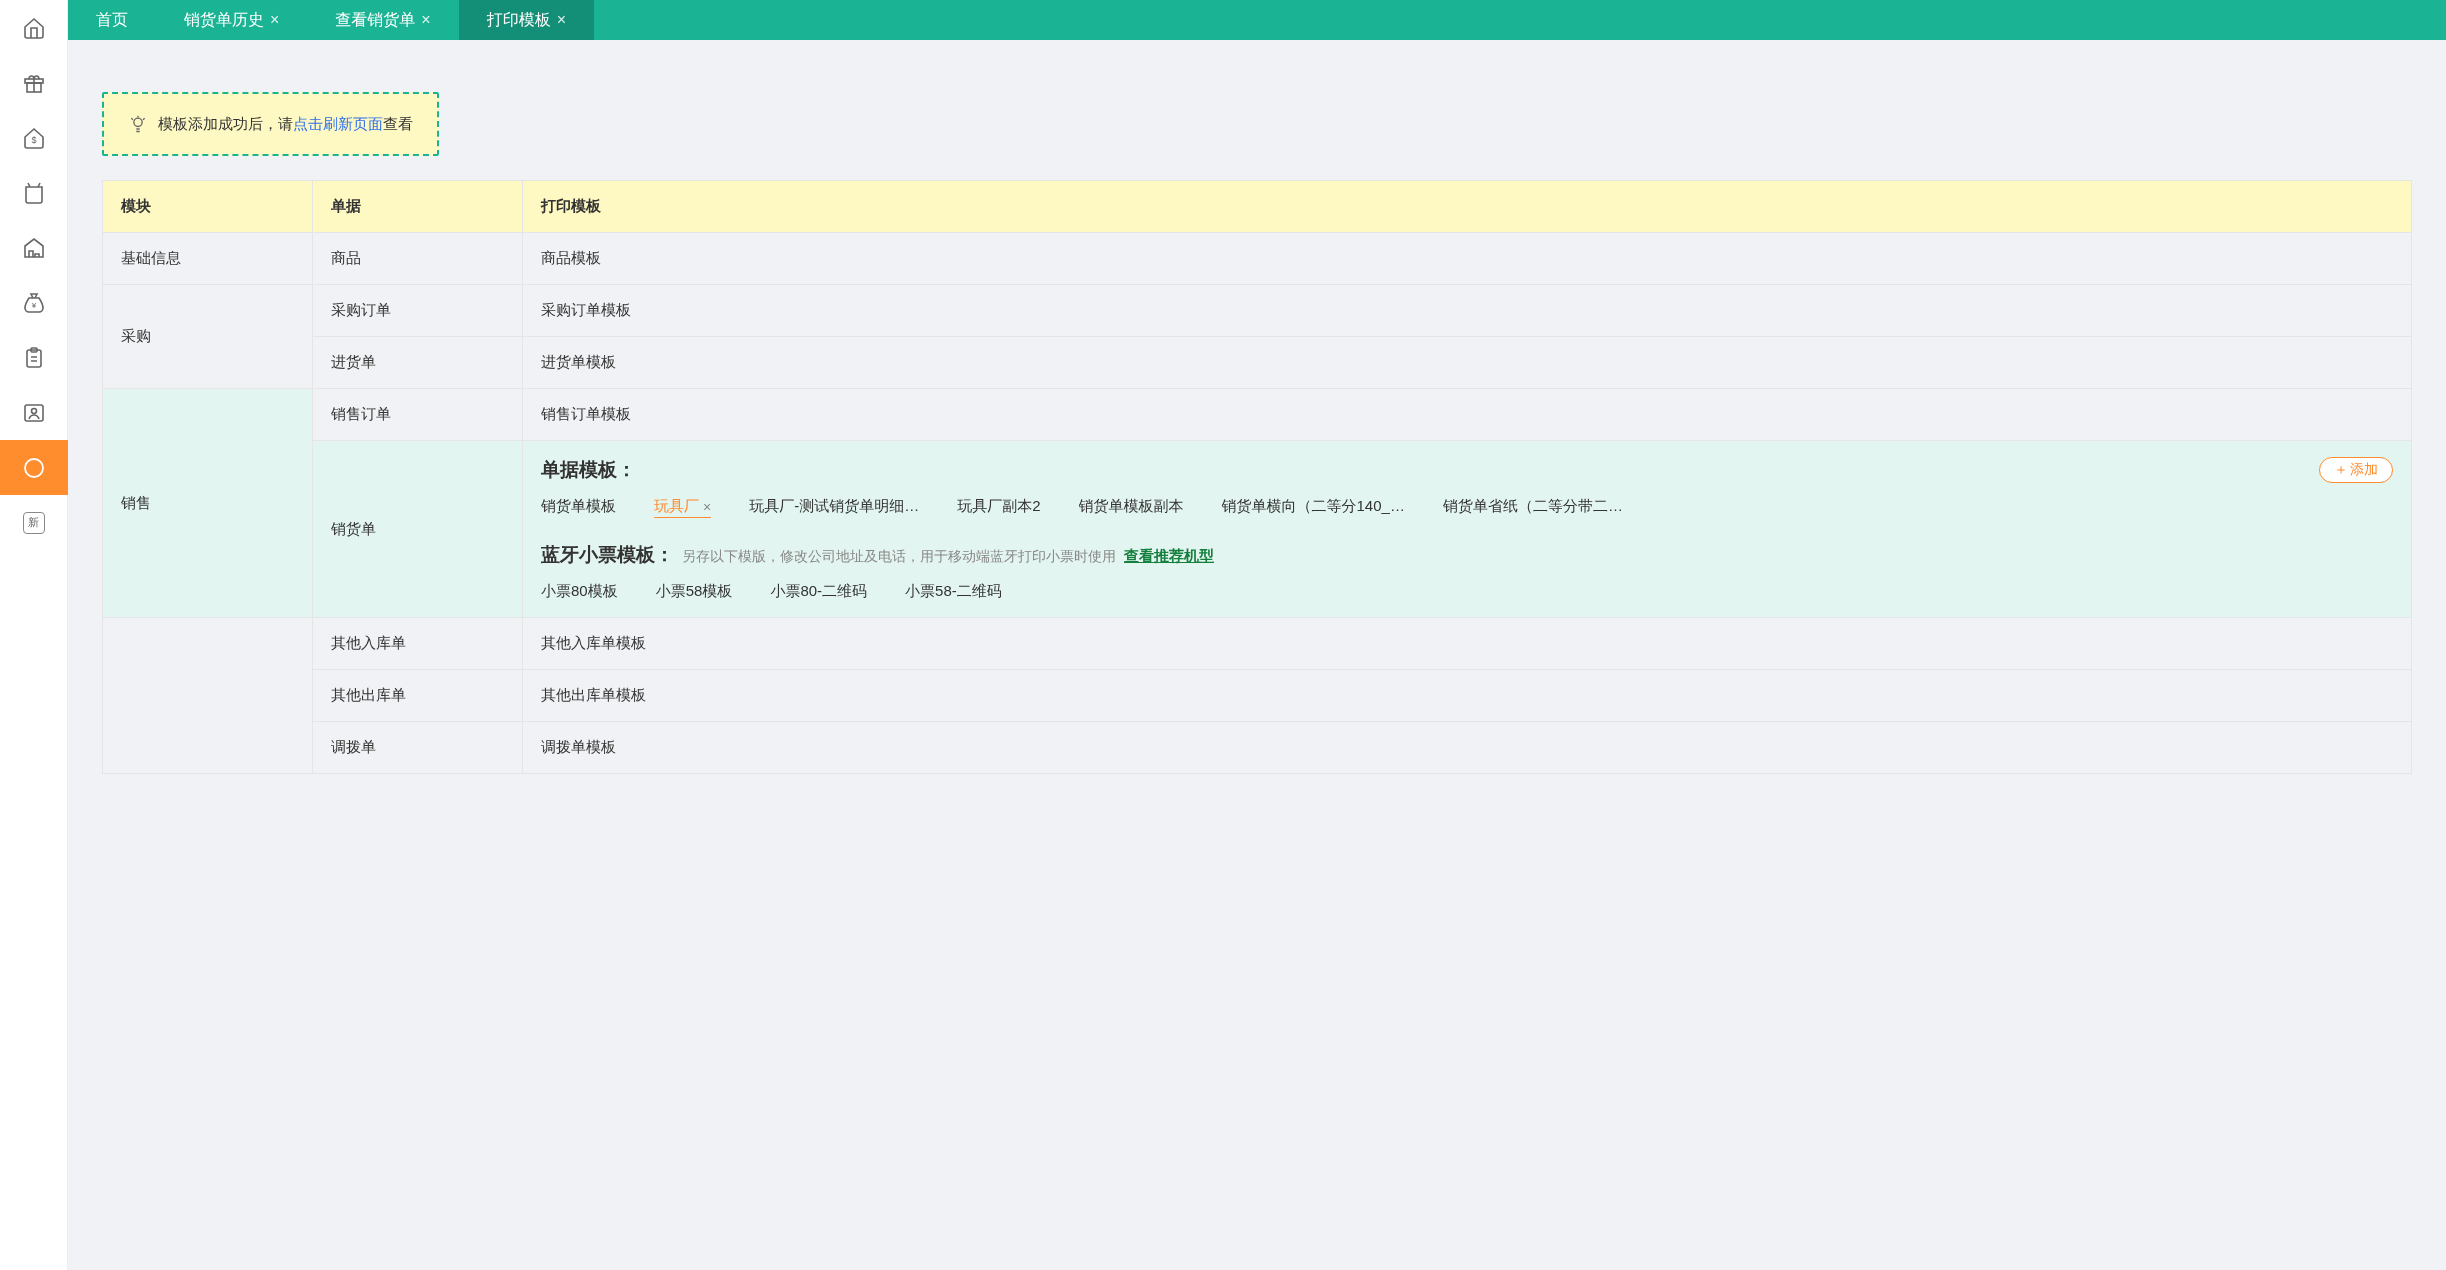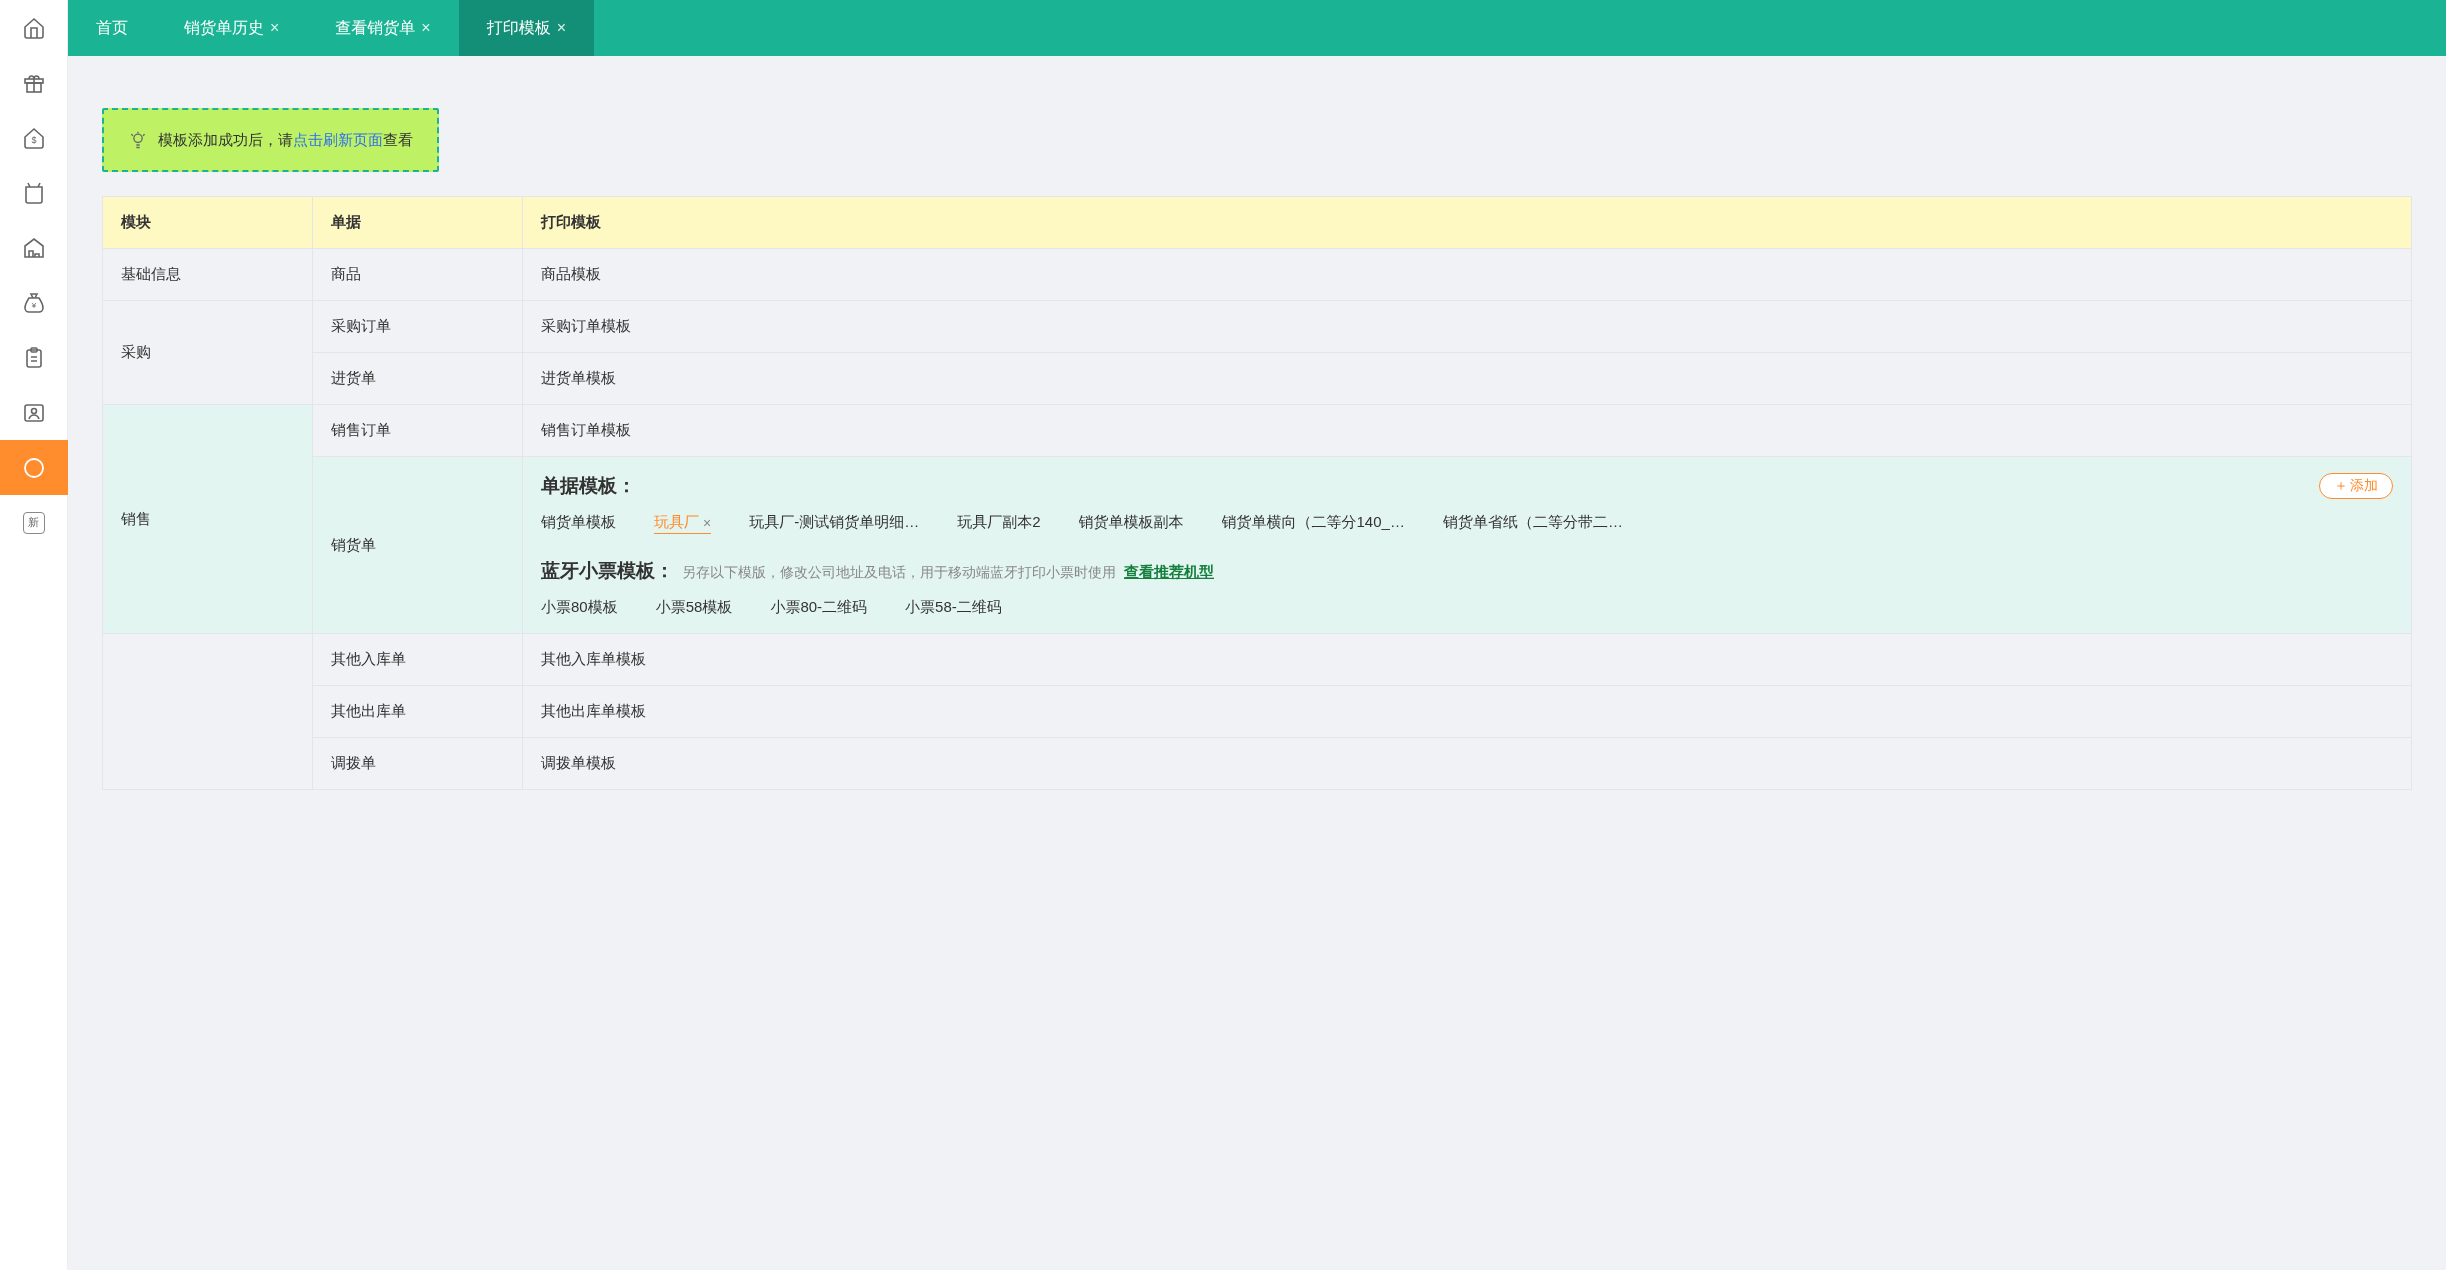--- a/index.html
+++ b/index.html
@@ -44,21 +44,21 @@
       justify-content: center;
     }
 
     
     .main { flex: 1; display: flex; flex-direction: column; min-width: 0; }
 
     
     .tabs {
       display: flex;
       background: #1ab394;
-      height: 56px;
+      height: 40px;
       align-items: stretch;
     }
     .tab {
       display: flex;
       align-items: center;
       padding: 0 28px;
       color: #fff;
       font-size: 16px;
       cursor: pointer;
       white-space: nowrap;
@@ -77,21 +77,21 @@
       overflow: auto;
     }
     .content-inner {
       background: #fff;
       padding: 24px 0 0 0;
     }
 
     
     .hint {
       margin: 0 0 24px 0;
-      background: #bef264;
+      background: #fef9c3;
       border: 2px dashed #1ab394;
       padding: 20px 24px;
       display: inline-flex;
       align-items: center;
       gap: 10px;
       color: #333;
       font-size: 15px;
       border-radius: 2px;
       max-width: 720px;
     }

